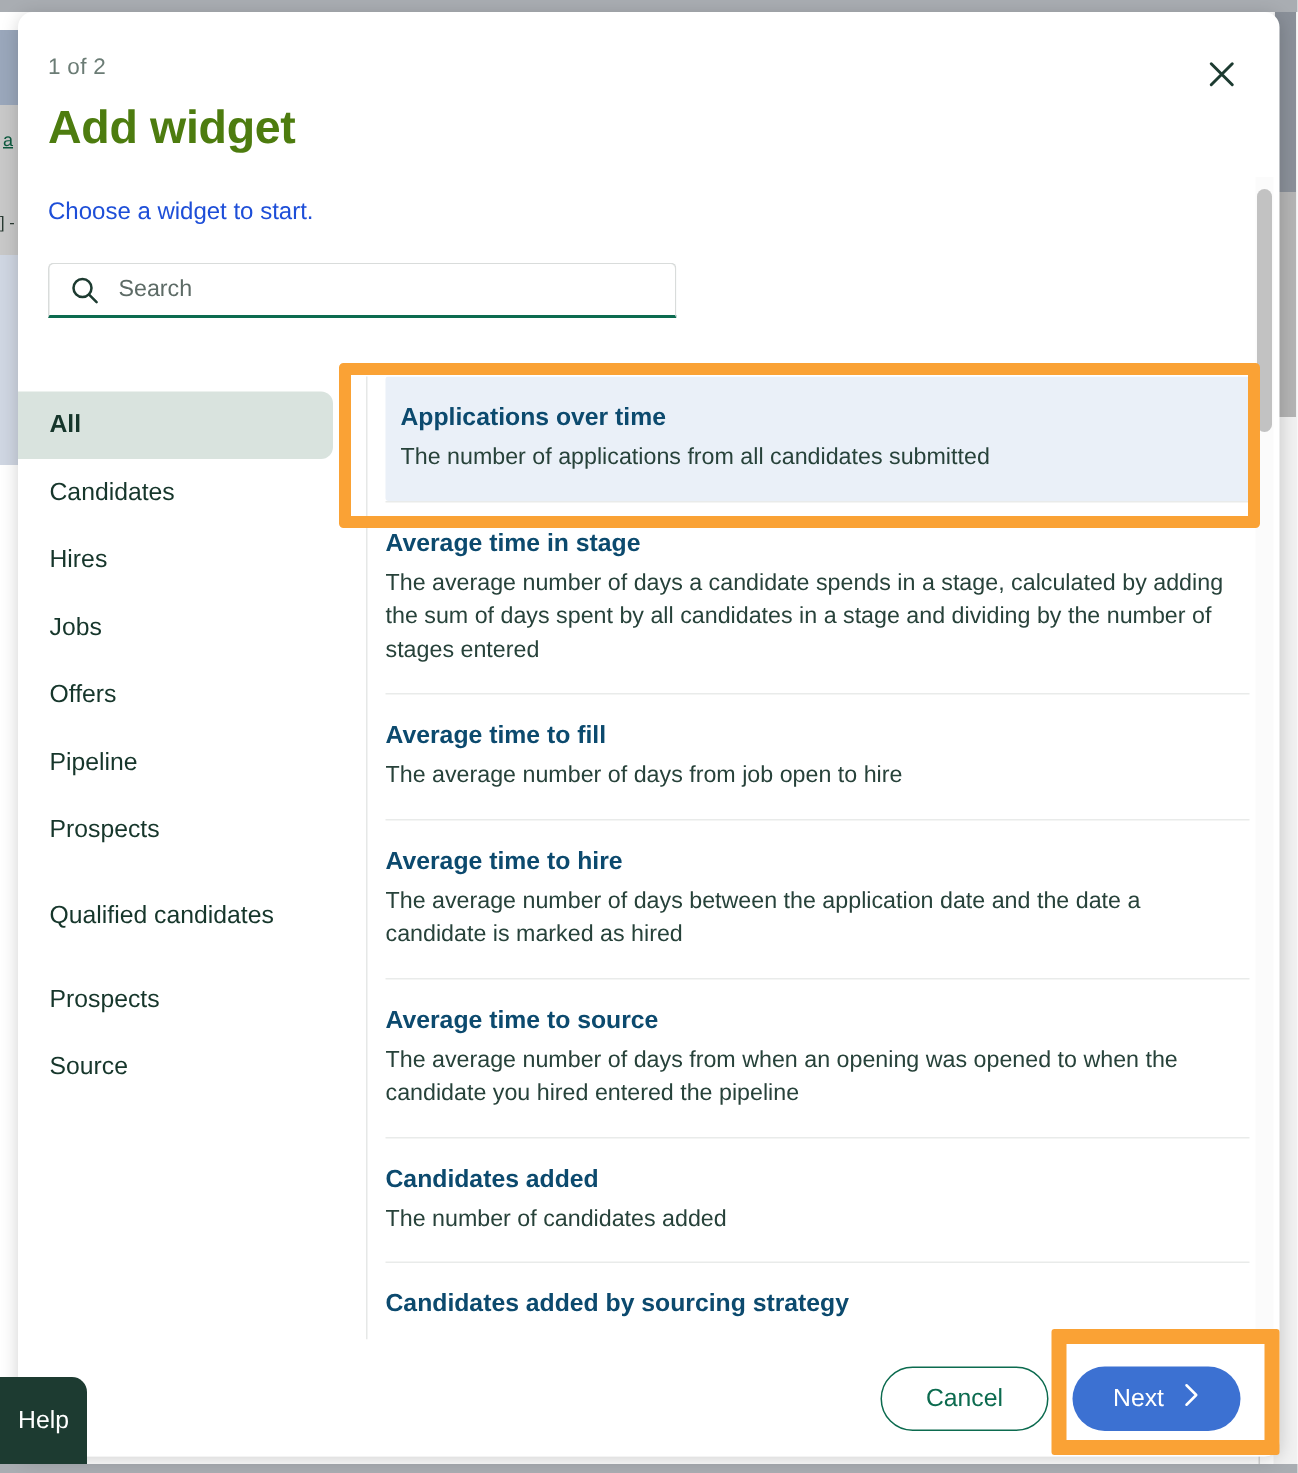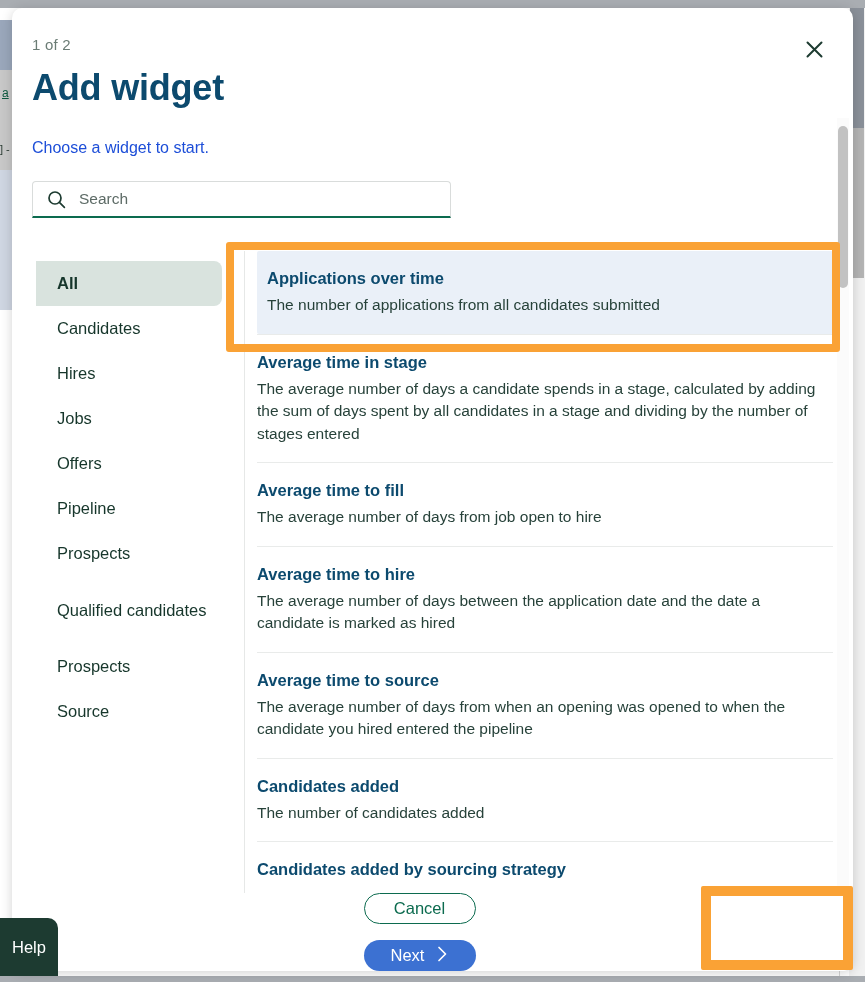--- a/index.html
+++ b/index.html
@@ -131,23 +131,23 @@
     position: relative;
     padding: 28px 32px 0 20px;
   }
   .step-label {
     font-size: 15px;
     color: #6b7c75;
     letter-spacing: 0.2px;
   }
   .modal-title {
     margin-top: 14px;
-    font-size: 36px;
+    font-size: 31px;
     font-weight: 700;
-    color: #0c4a6e;
+    color: #4d7c0f;
     letter-spacing: -0.2px;
   }
   .modal-subtitle {
     margin-top: 30px;
     font-size: 16px;
     color: #1d4ed8;
   }
   .close-btn {
     position: absolute;
     top: 24px;
@@ -203,21 +203,20 @@
     bottom: 78px;
     display: flex;
   }
 
   .sidebar {
     width: 233px;
     flex: 0 0 233px;
     padding-top: 10px;
     border-right: 1px solid #e6e8e7;
     overflow: hidden;
-    padding-left: 24px;
   }
   .side-item {
     height: 45px;
     display: flex;
     align-items: center;
     padding-left: 21px;
     padding-right: 14px;
     font-size: 16.5px;
     color: #16362b;
     cursor: pointer;
@@ -318,21 +317,20 @@
   .modal-footer {
     position: absolute;
     left: 0; right: 0; bottom: 0;
     height: 78px;
     background: #ffffff;
     display: flex;
     align-items: center;
     justify-content: flex-end;
     padding-right: 26px;
     gap: 16px;
-    flex-direction: column;
   }
   .btn-cancel {
     min-width: 112px;
     height: 43px;
     padding: 0 22px;
     border: 1px solid #0c6b4f;
     background: #ffffff;
     color: #0c6b4f;
     font-size: 16.5px;
     font-family: "Liberation Sans", sans-serif;

